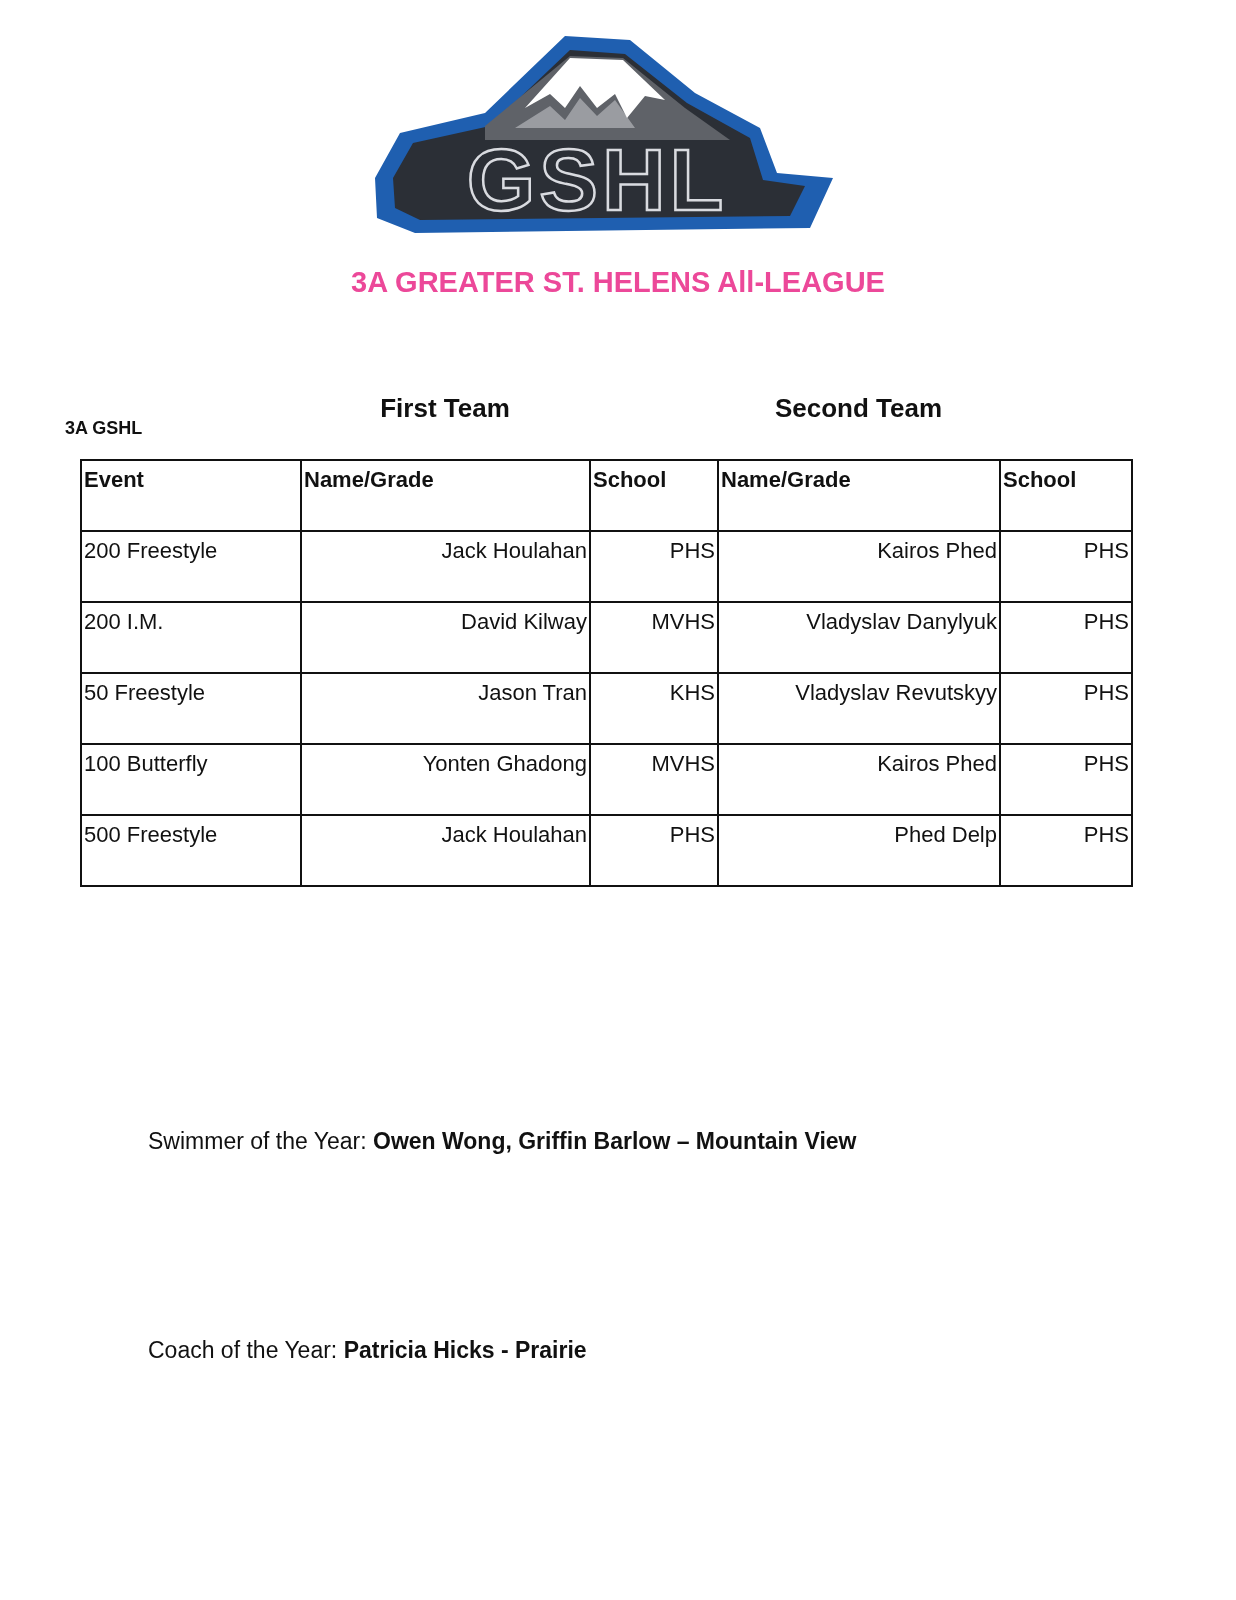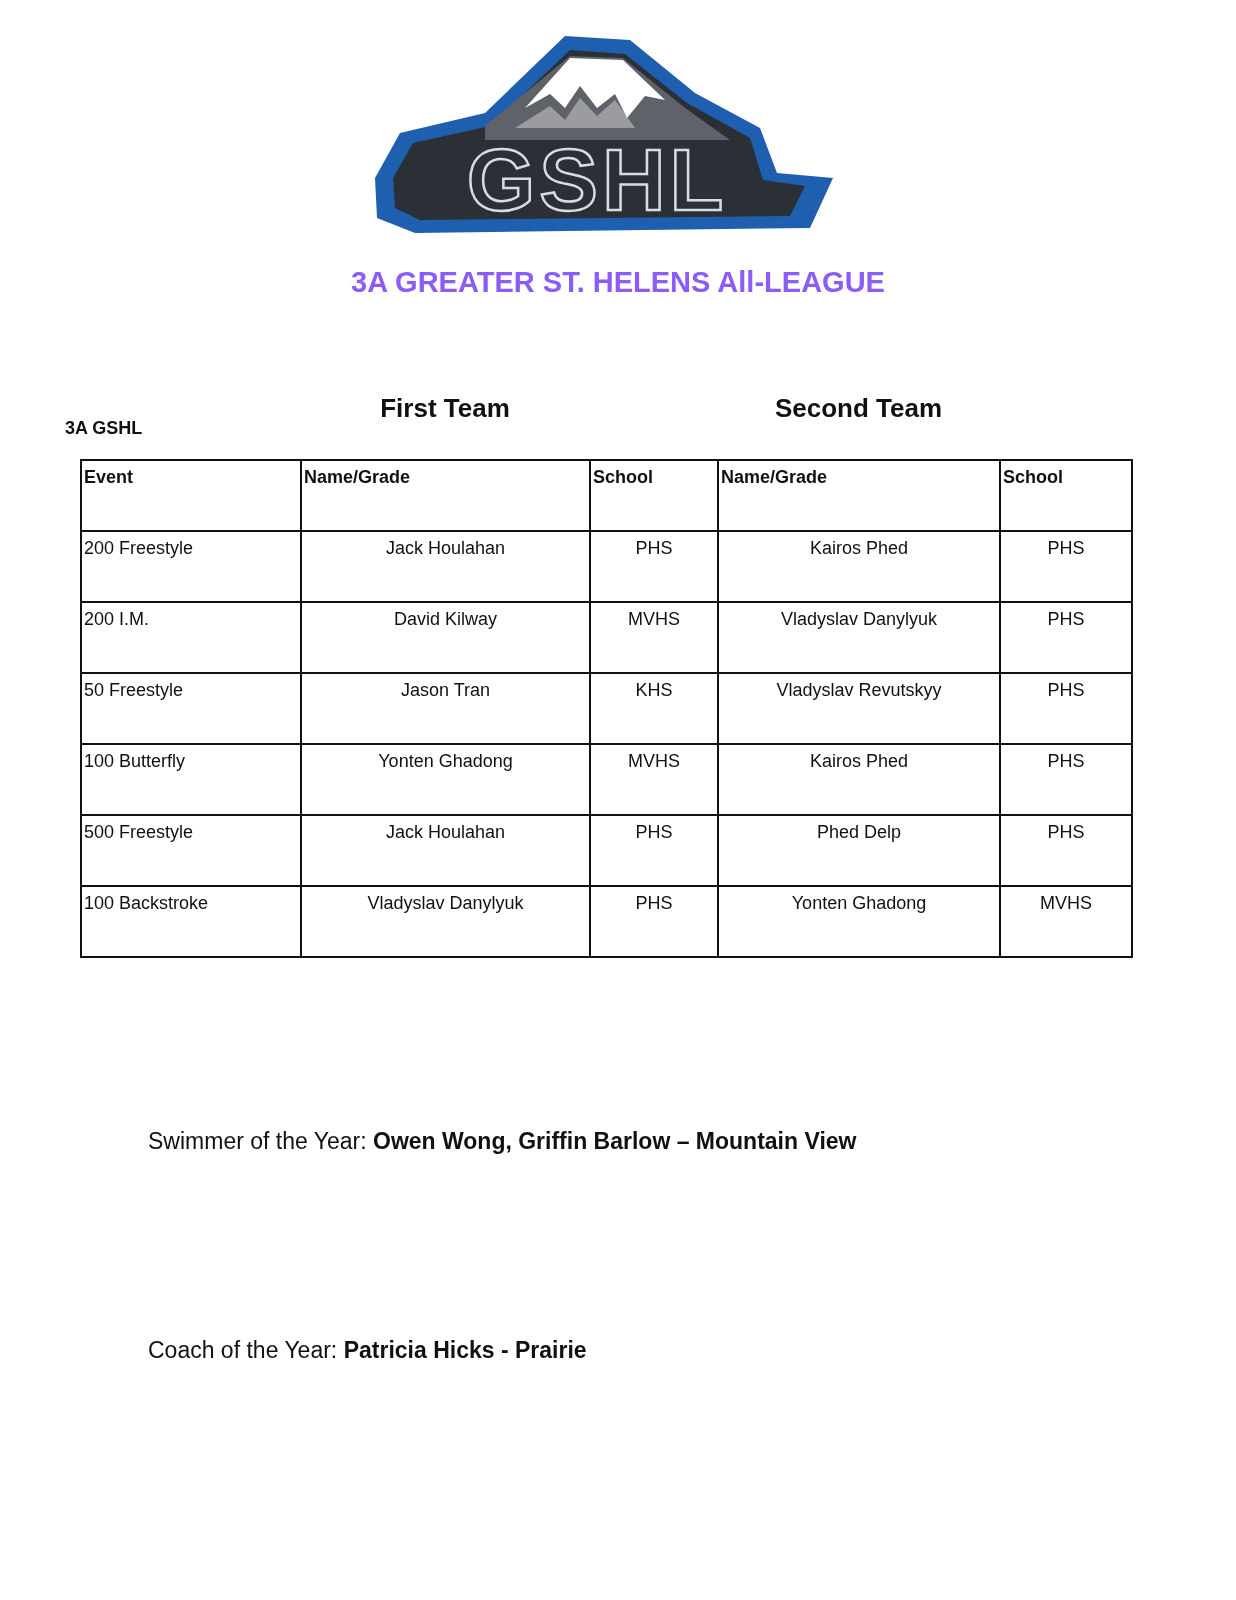--- a/index.html
+++ b/index.html
@@ -1,31 +1,31 @@
 <!DOCTYPE html>
 <html><head>
 <meta charset="utf-8">
 <style>
   html, body { margin: 0; padding: 0; background: #ffffff; }
   body { width: 1236px; height: 1600px; position: relative; overflow: hidden;
          font-family: "Liberation Sans", "DejaVu Sans", sans-serif; color: #111; }
   .logo { position: absolute; left: 365px; top: 28px; width: 470px; height: 210px; }
   .title { position: absolute; left: 0; width: 1236px; top: 266px; text-align: center;
-           font-weight: bold; font-size: 29px; letter-spacing: 0px; color: #8b5cf6; }
+           font-weight: bold; font-size: 29px; letter-spacing: 0px; color: #ec4899; }
   .left-label { position: absolute; left: 65px; top: 418px; font-weight: bold; font-size: 18px; }
   .team-head { position: absolute; top: 393px; font-weight: bold; font-size: 26px; text-align: center; }
   .team-first { left: 300px; width: 290px; }
   .team-second { left: 717px; width: 283px; }
   table.results { position: absolute; left: 80px; top: 459px; border-collapse: collapse;
                   table-layout: fixed; width: 1051px; }
   table.results td, table.results th { border: 2px solid #111; height: 63px; vertical-align: top;
-                  padding: 6px 2px 0 2px; font-size: 18px; font-weight: normal; }
+                  padding: 6px 2px 0 2px; font-size: 22px; font-weight: normal; }
   table.results th { font-weight: bold; text-align: left; }
   td.event { text-align: left; }
-  td.center { text-align: center; }
+  td.center { text-align: right; }
   .award { position: absolute; left: 148px; font-size: 23px; }
   .award b { font-weight: bold; }
 </style>
 </head>
 <body>
 
 <svg class="logo" viewBox="0 0 470 210">
 
   <path d="M10 150 L35 105 L120 85 L200 8 L265 12 L330 65 L395 100 L412 145 L468 150 L445 200 L50 205 L12 190 Z" fill="#1f5fb0"></path>
 
@@ -91,27 +91,20 @@
       <td class="center">Kairos Phed</td>
       <td class="center">PHS</td>
     </tr>
     <tr>
       <td class="event">500 Freestyle</td>
       <td class="center">Jack Houlahan</td>
       <td class="center">PHS</td>
       <td class="center">Phed Delp</td>
       <td class="center">PHS</td>
     </tr>
-    <tr>
-      <td class="event">100 Backstroke</td>
-      <td class="center">Vladyslav Danylyuk</td>
-      <td class="center">PHS</td>
-      <td class="center">Yonten Ghadong</td>
-      <td class="center">MVHS</td>
-    </tr>
   </tbody>
 </table>
 
 <div class="award" style="top:1128px;">
   <span>Swimmer of the Year: </span><b>Owen Wong, Griffin Barlow – Mountain View</b>
 </div>
 
 <div class="award" style="top:1337px;text-align:center;">
   <span>Coach of the Year: </span><b>Patricia Hicks - Prairie</b>
 </div>

